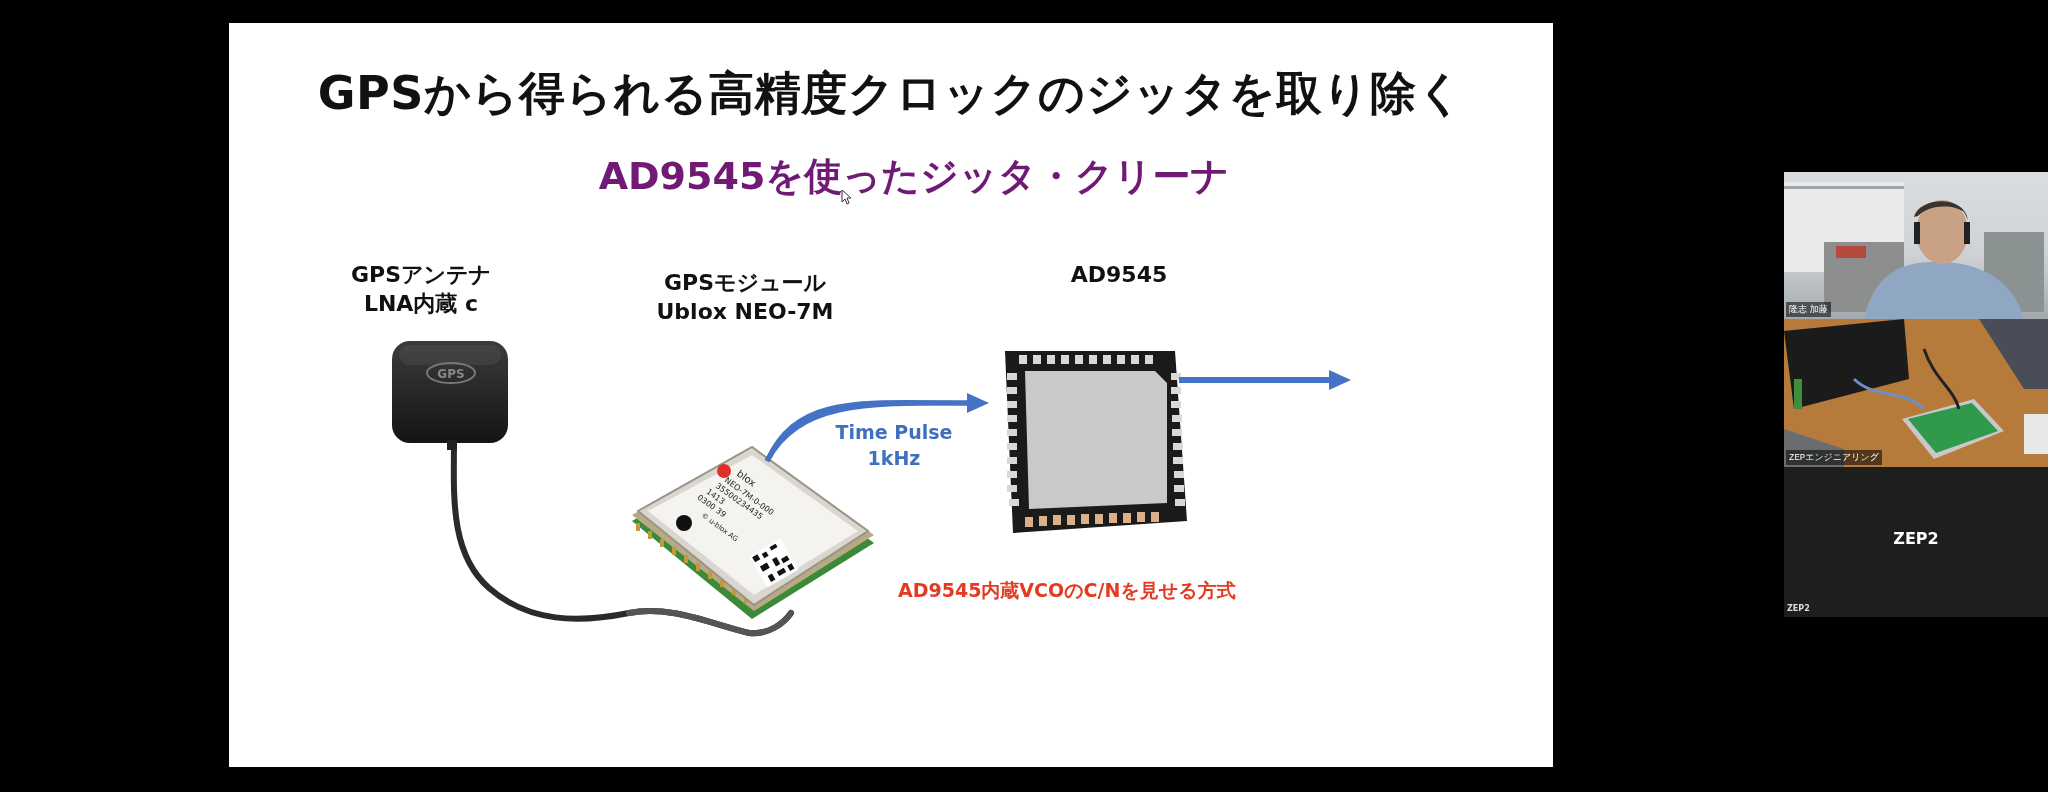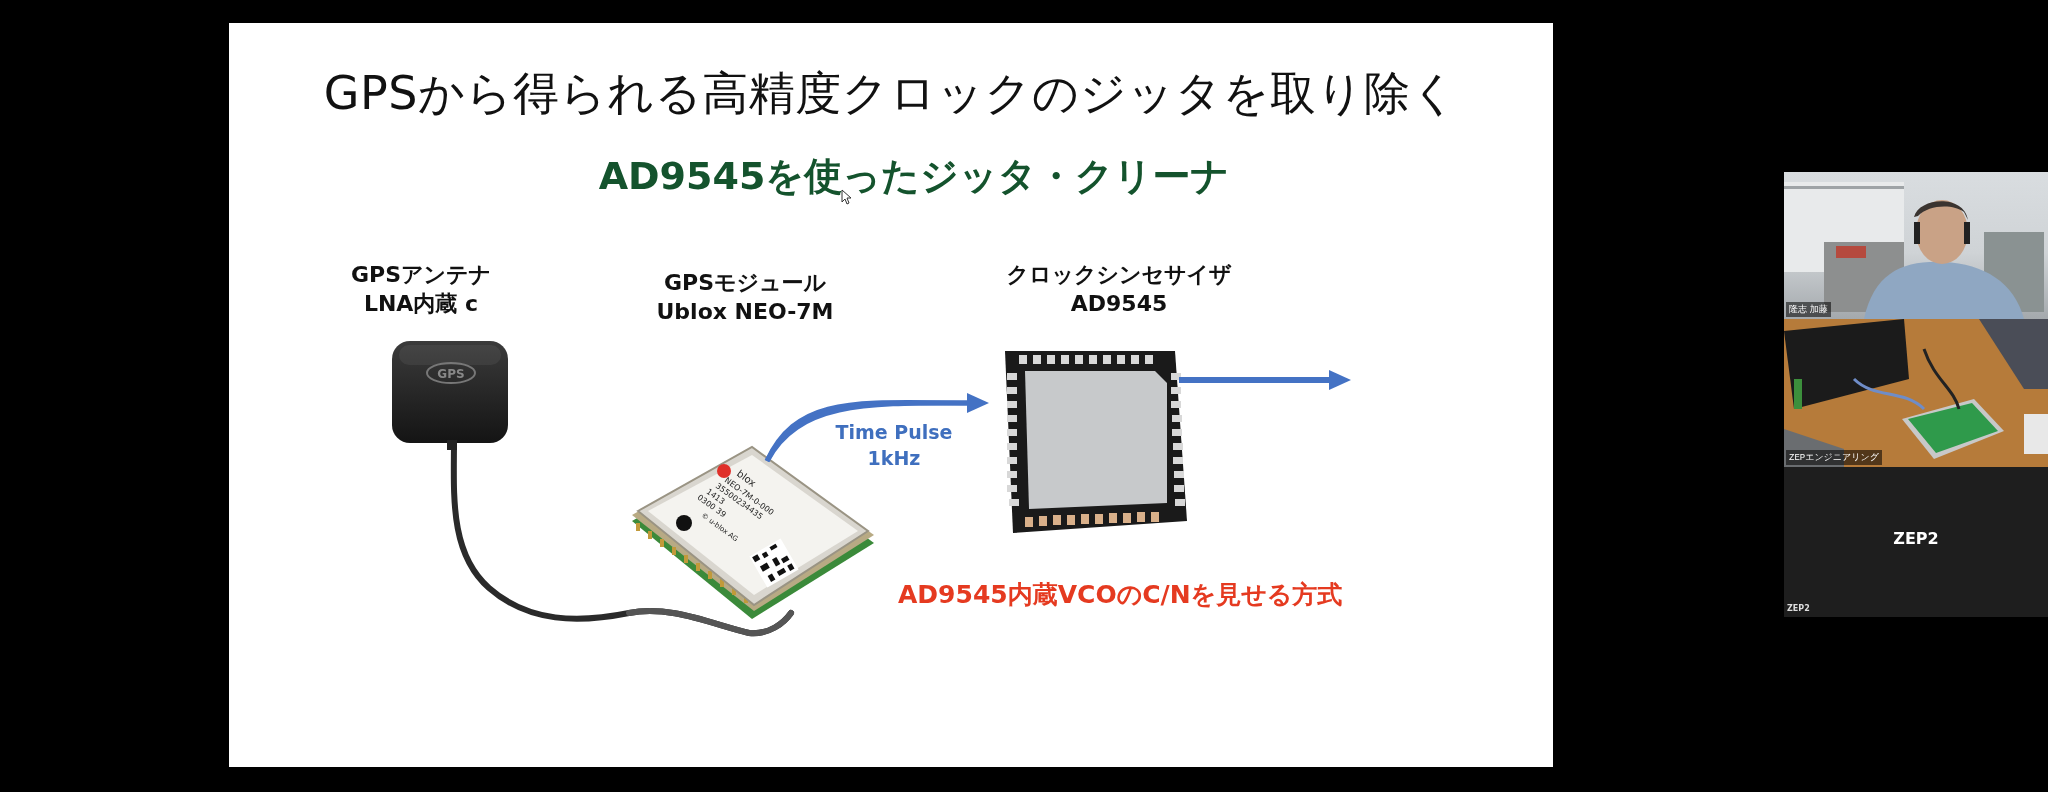--- a/index.html
+++ b/index.html
@@ -6,39 +6,39 @@
   body {
     width:2048px; height:792px; background:#000; position:relative; overflow:hidden;
     font-family:"DejaVu Sans", sans-serif;
   }
   .slide {
     position:absolute; left:229px; top:23px; width:1324px; height:744px;
     background:#fff;
   }
   .title {
     position:absolute; left:0; right:0; top:40px; text-align:center;
-    font-size:46px; font-weight:normal; color:#111; letter-spacing:0.5px;
+    font-size:46px; font-weight:bold; color:#111; letter-spacing:0.5px;
   }
   .subtitle {
     position:absolute; left:0; right:0; top:128px; text-align:center;
-    font-size:38px; font-weight:bold; color:#14532d;padding-left:46px;
+    font-size:38px; font-weight:bold; color:#701a75;padding-left:46px;
   }
   .cursor {
     position:absolute; left:612px; top:166px; width:12px; height:16px;
   }
   .label {
     position:absolute; text-align:center; font-weight:bold; font-size:22px; line-height:29px; color:#111;
     transform:translateX(-50%); white-space:nowrap;
   }
   .blue-label {
     position:absolute; text-align:center; font-weight:bold; font-size:19px; line-height:26px; color:#3f6fbe;
     transform:translateX(-50%); white-space:nowrap;
   }
   .red-label {
-    position:absolute; left:669px; top:555px; font-weight:bold; font-size:25px; color:#e53a20; white-space:nowrap;
+    position:absolute; left:669px; top:555px; font-weight:bold; font-size:19px; color:#e53a20; white-space:nowrap;
   }
   .art { position:absolute; }
 
   
   .video-panel { position:absolute; left:1784px; top:172px; width:276px; height:445px; background:#14532d; }
   .tile { position:absolute; left:0; width:264px; overflow:hidden; }
   .tile.t1 { top:0; height:147px; background:linear-gradient(180deg,#d9dde0 0%,#cfd3d6 55%,#a4a9ad 100%); }
   .tile.t2 { top:147px; height:148px; background:#b57a38;font-family:Liberation Mono, monospace; }
   .tile.t3 { top:295px; height:150px; background:#1e1e1e; }
   .name-tag {
@@ -63,21 +63,20 @@
 
   <div class="label" style="left:192px; top:237px;">
     <div>GPSアンテナ</div>
     <div>LNA内蔵 c</div>
   </div>
   <div class="label" style="left:516px; top:245px;">
     <div>GPSモジュール</div>
     <div>Ublox NEO-7M</div>
   </div>
   <div class="label" style="left:890px; top:237px;">
-    <div>クロックシンセサイザ</div>
     <div>AD9545</div>
   </div>
 
   <svg class="art" style="left:100px; top:300px;" width="680" height="340" viewBox="0 0 680 340">
     <defs>
       <linearGradient id="antg" x1="0" y1="0" x2="0" y2="1">
         <stop offset="0" stop-color="#3b3b3b"></stop>
         <stop offset="1" stop-color="#141414"></stop>
       </linearGradient>
     </defs>

